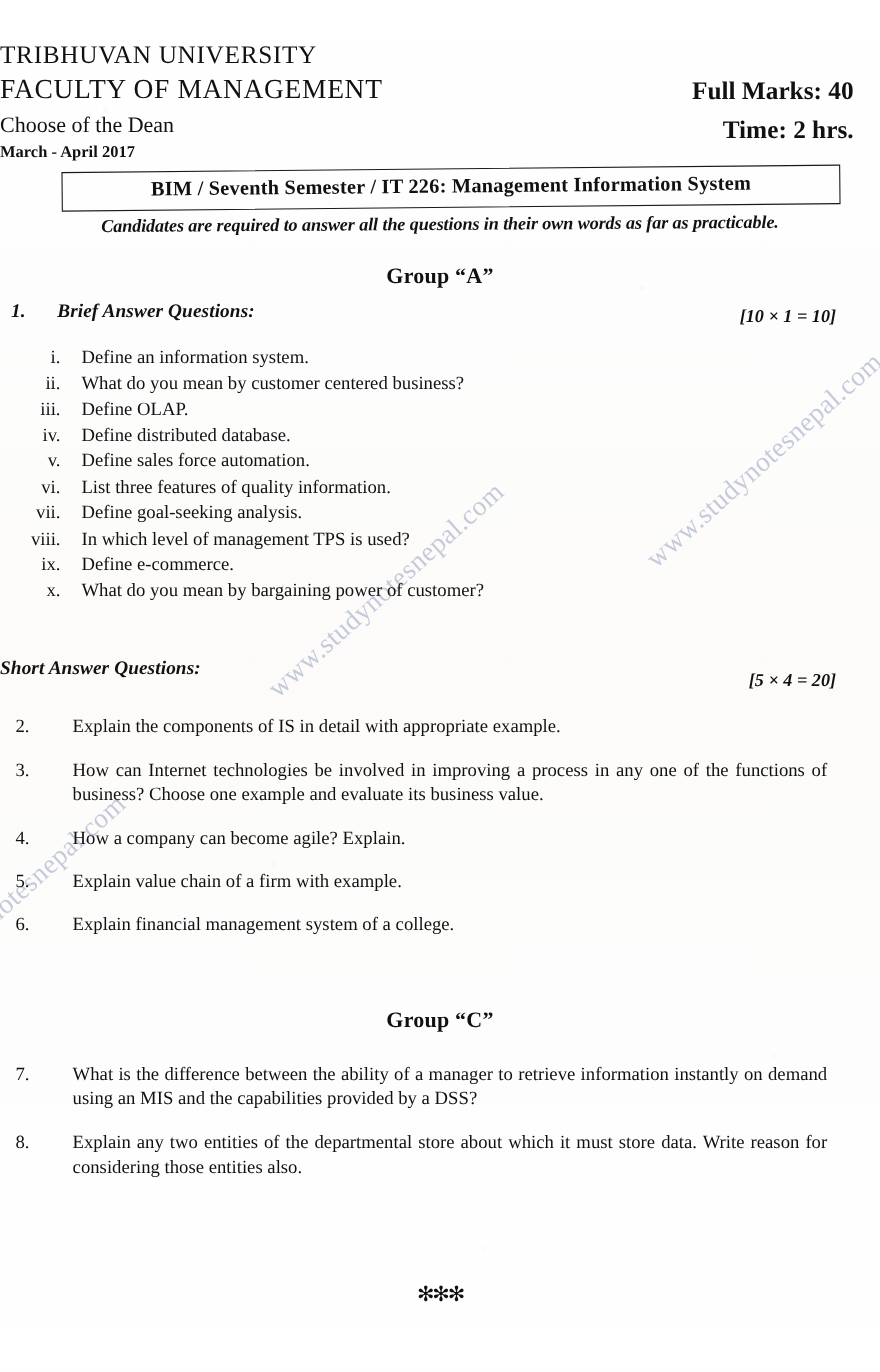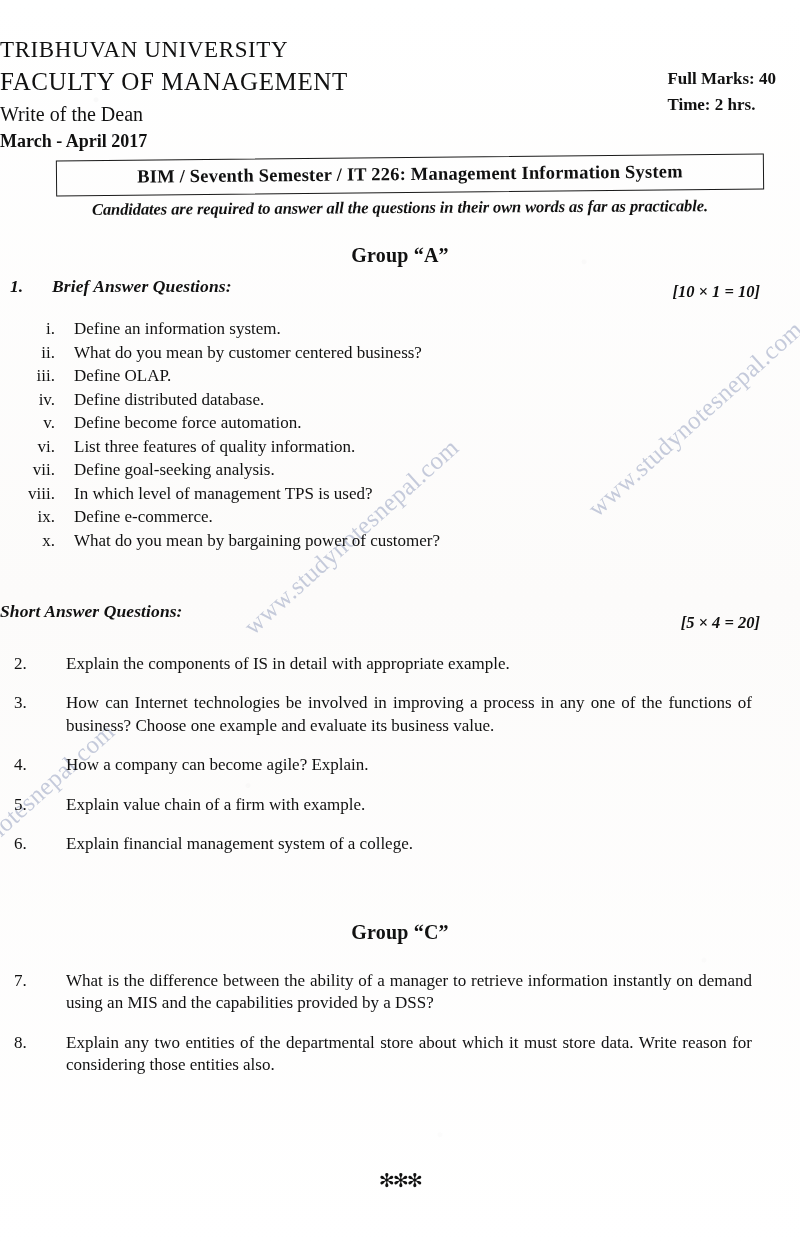--- a/index.html
+++ b/index.html
@@ -71,31 +71,31 @@
     letter-spacing: 0.6px;
     line-height: 1.26;
     margin-top: 2px;
   }
   .office {
     font-size: 20px;
     line-height: 1.3;
     margin-top: 3px;
   }
   .session {
-    font-size: 18px;
+    font-size: 15px;
     font-weight: bold;
     line-height: 1.25;
     margin-top: 3px;
   }
   .marks-block {
     position: absolute;
     right: 24px;
     top: 66px;
-    text-align: left;
-    font-size: 17px;
+    text-align: right;
+    font-size: 23px;
     font-weight: bold;
     line-height: 1.52;
   }
 
   
   .subject-wrap {
     margin: 5px 36px 0 56px;
     transform: rotate(-0.55deg);
   }
   .subject-box {
@@ -222,21 +222,21 @@
 
   <div class="watermark wm-1">www.studynotesnepal.com</div>
   <div class="watermark wm-2">www.studynotesnepal.com</div>
   <div class="watermark wm-3">www.studynotesnepal.com</div>
 
   <div id="content">
 
     <div class="hdr">
       <div class="uni-name">TRIBHUVAN UNIVERSITY</div>
       <div class="faculty">FACULTY OF MANAGEMENT</div>
-      <div class="office">Write of the Dean</div>
+      <div class="office">Choose of the Dean</div>
       <div class="session">March - April 2017</div>
     </div>
 
     <div class="marks-block">
       <div>Full Marks: 40</div>
       <div>Time: 2 hrs.</div>
     </div>
 
     <div class="subject-wrap">
       <div class="subject-box">
@@ -267,21 +267,21 @@
       <li class="roman-item">
         <span class="roman-num">iii.</span>
         <span class="roman-text">Define OLAP.</span>
       </li>
       <li class="roman-item">
         <span class="roman-num">iv.</span>
         <span class="roman-text">Define distributed database.</span>
       </li>
       <li class="roman-item">
         <span class="roman-num">v.</span>
-        <span class="roman-text">Define become force automation.</span>
+        <span class="roman-text">Define sales force automation.</span>
       </li>
       <li class="roman-item">
         <span class="roman-num">vi.</span>
         <span class="roman-text">List three features of quality information.</span>
       </li>
       <li class="roman-item">
         <span class="roman-num">vii.</span>
         <span class="roman-text">Define goal-seeking analysis.</span>
       </li>
       <li class="roman-item">

